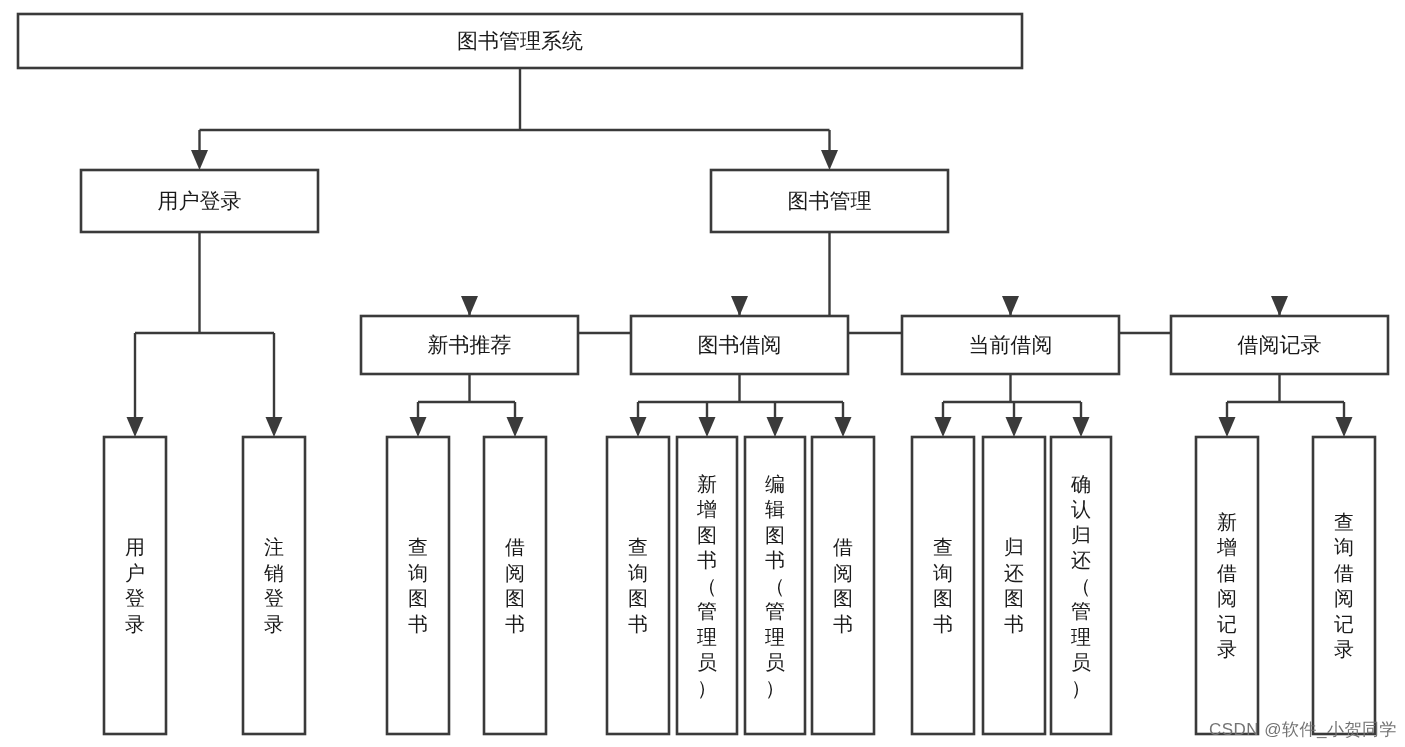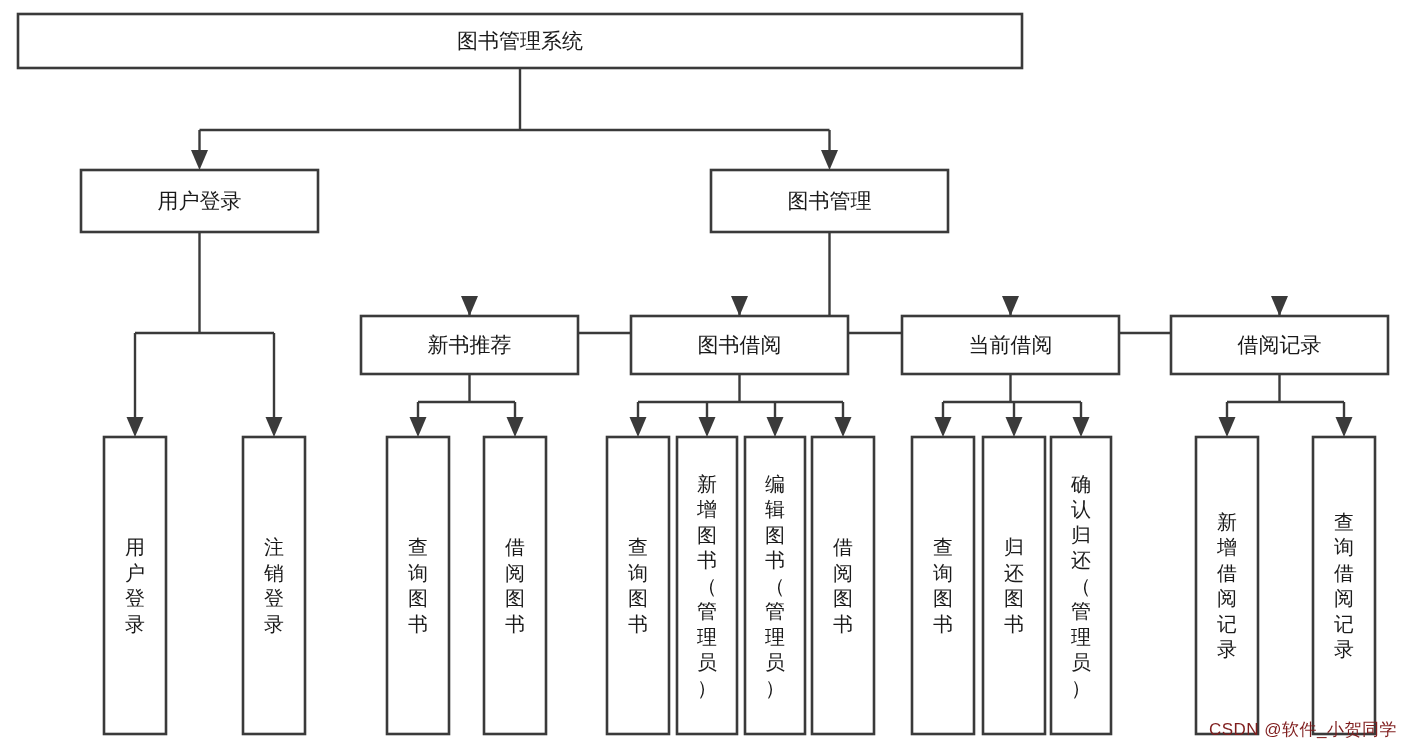--- a/index.html
+++ b/index.html
@@ -54,21 +54,21 @@
   .arrow-head {
     fill: #3a3a3a;
     stroke: none;
   }
   .watermark {
     position: absolute;
     right: 8px;
     bottom: 6px;
     font-family: "Liberation Sans", "DejaVu Sans", sans-serif;
     font-size: 17px;
-    color: #7f1d1d;
+    color: #737373;
     white-space: nowrap;
     letter-spacing: 0.5px;
     user-select: none;
   }
 </style>
 </head>
 <body>
 
 <div id="diagram-root">
   <svg id="flow" viewBox="0 0 1405 747" xmlns="http://www.w3.org/2000/svg">

